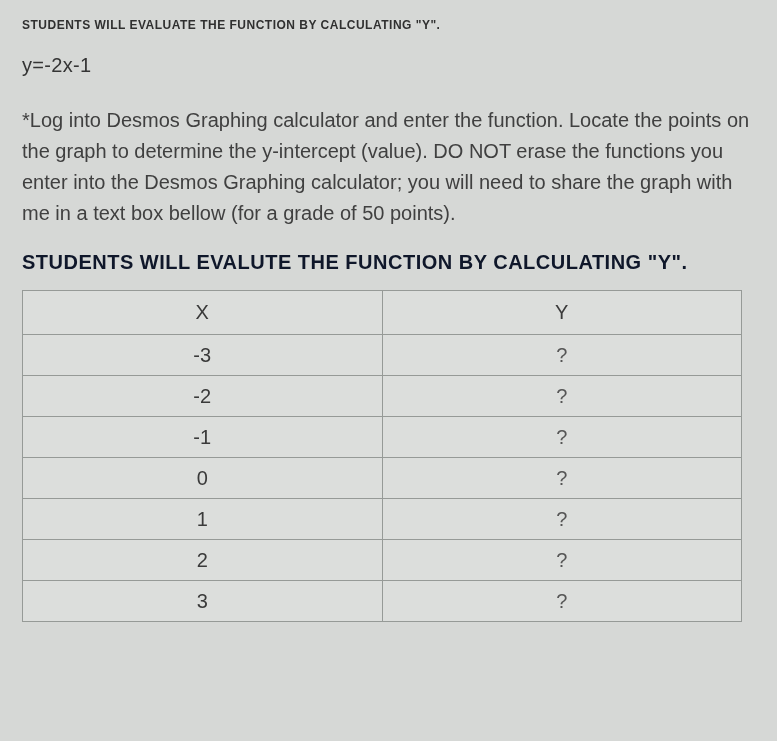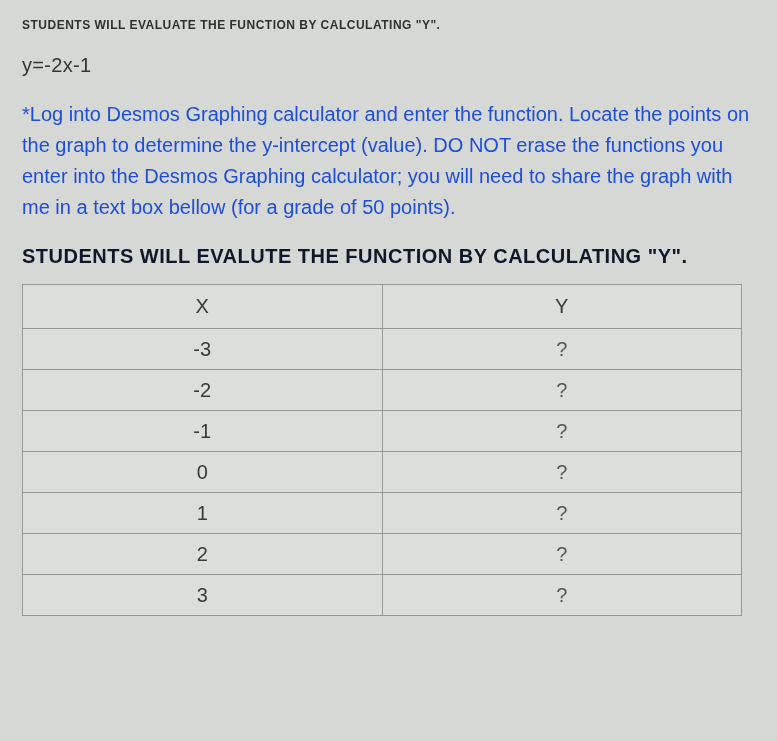--- a/index.html
+++ b/index.html
@@ -16,27 +16,27 @@
       font-size: 12px;
       font-weight: 600;
       letter-spacing: 0.5px;
       color: #303030;
       margin-bottom: 22px;
     }
     .equation {
       font-size: 20px;
       font-weight: 400;
       color: #353535;
-      margin-bottom: 22px;
+      margin-bottom: 28px;
       letter-spacing: 0.3px;
     }
     .instructions {
       font-size: 20px;
       font-weight: 400;
-      color: #1d4ed8;
+      color: #404040;
       line-height: 1.55;
       margin-bottom: 22px;
       max-width: 730px;
     }
     .heading-sub {
       font-size: 20px;
       font-weight: 600;
       letter-spacing: 0.5px;
       color: #0f172a;
       margin-bottom: 16px;

